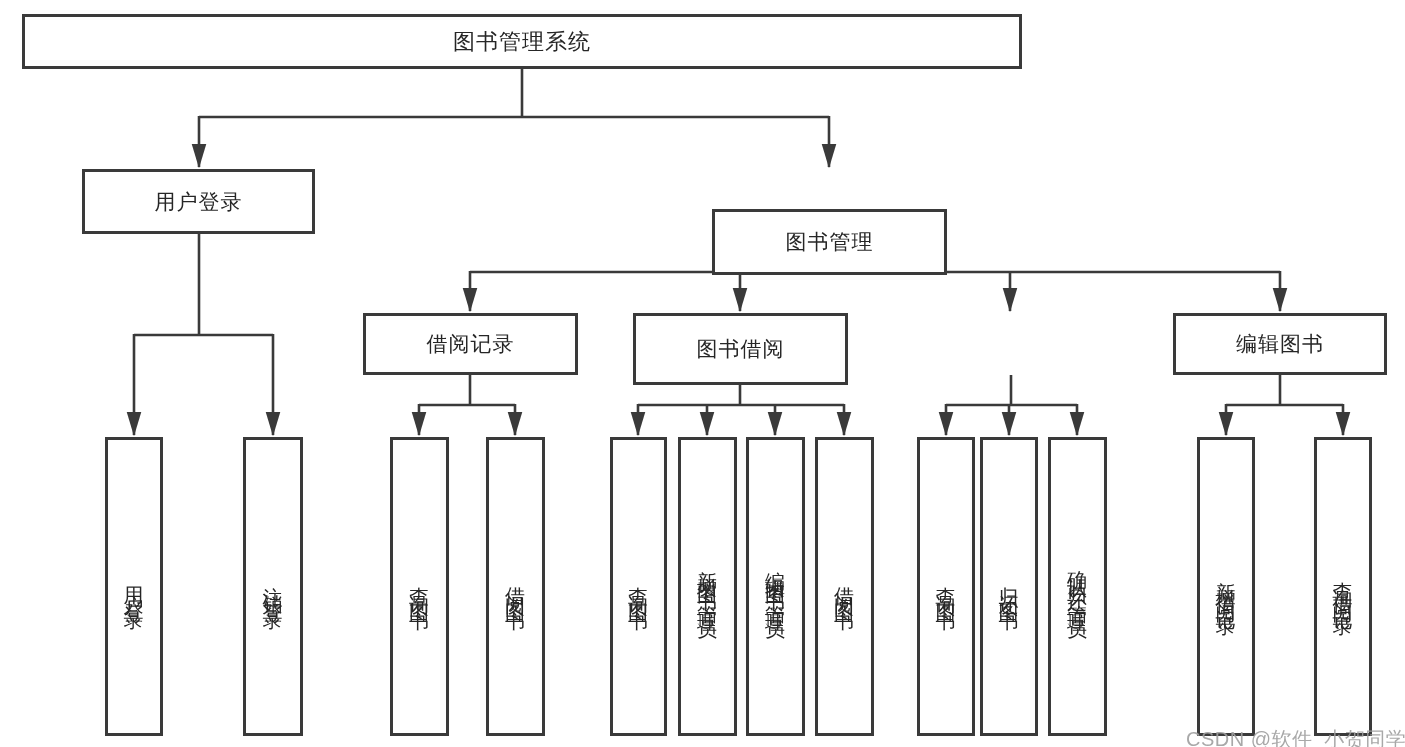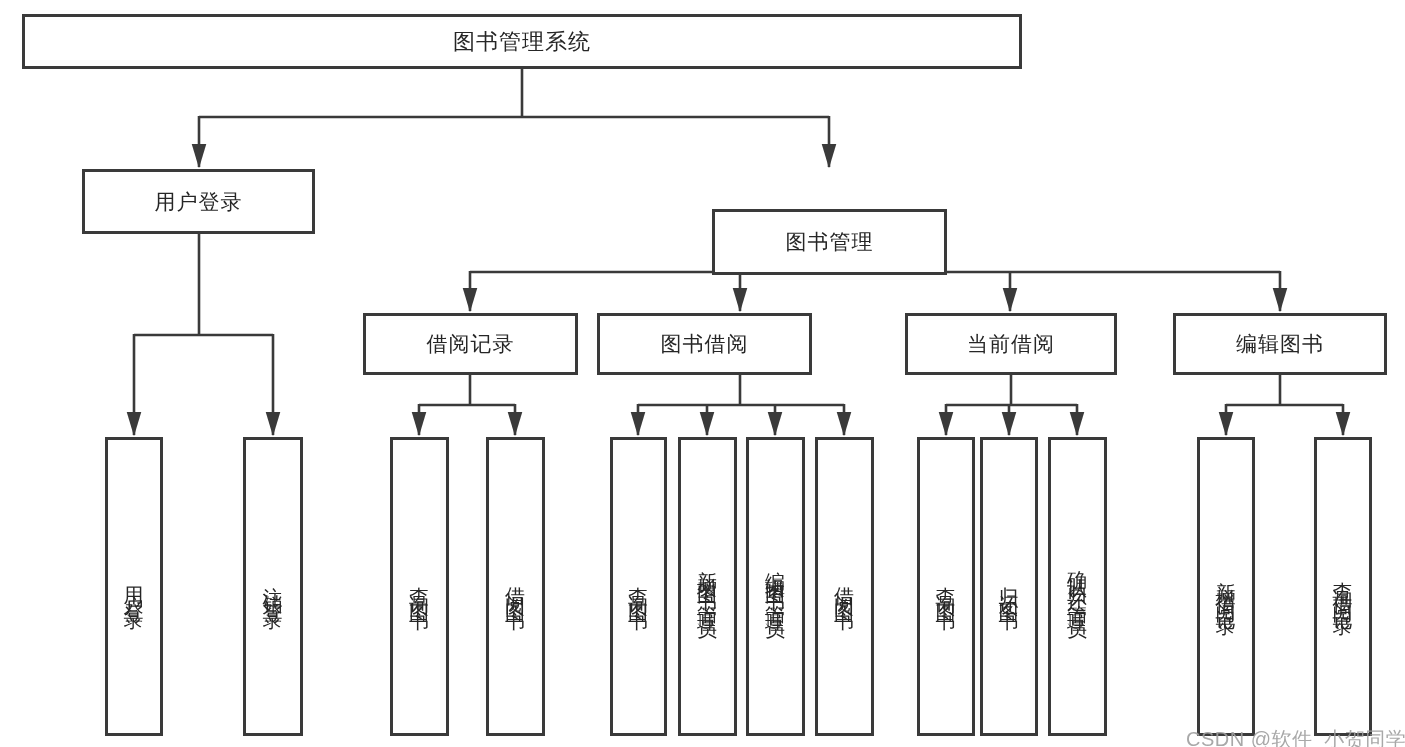--- a/index.html
+++ b/index.html
@@ -72,21 +72,21 @@
     opacity: 0.9;
     white-space: nowrap;
     letter-spacing: 0.5px;
   }
 
   
   #root-box      { left: 22px;   top: 14px;  width: 1000px; height: 55px; }
   #n-user-login  { left: 82px;   top: 169px; width: 233px;  height: 65px; }
   #n-book-mgmt   { left: 712px;  top: 169px; width: 235px;  height: 66px; margin-top: 40px; }
   #n-new-book    { left: 363px;  top: 313px; width: 215px;  height: 62px; }
-  #n-borrow      { left: 597px;  top: 313px; width: 215px;  height: 62px; }
+  #n-borrow      { left: 633px;  top: 313px; width: 215px;  height: 72px; }
   #n-current     { left: 905px;  top: 313px; width: 212px;  height: 62px; }
   #n-record      { left: 1173px; top: 313px; width: 214px;  height: 62px; }
 
   #leaf-a1 { left: 105px;  width: 58px; }
   #leaf-a2 { left: 243px;  width: 60px; }
   #leaf-b1 { left: 390px;  width: 59px; }
   #leaf-b2 { left: 486px;  width: 59px; }
   #leaf-c1 { left: 610px;  width: 57px; }
   #leaf-c2 { left: 678px;  width: 59px; }
   #leaf-c3 { left: 746px;  width: 59px; }
@@ -150,21 +150,20 @@
     <line x1="1343" y1="404" x2="1343" y2="435" marker-end="url(#arrow)"></line>
   </svg>
 
   <div class="node root-node" id="root-box">图书管理系统</div>
 
   <div class="node" id="n-user-login">用户登录</div>
   <div class="node" id="n-book-mgmt">图书管理</div>
 
   <div class="node" id="n-new-book">借阅记录</div>
   <div class="node" id="n-borrow">图书借阅</div>
-  <div class="node" id="n-current">当前借阅</div>
   <div class="node" id="n-record">编辑图书</div>
 
   <div class="leaf" id="leaf-a1">
     <span>用户登录</span>
   </div>
   <div class="leaf" id="leaf-a2">
     <span>注销登录</span>
   </div>
 
   <div class="leaf" id="leaf-b1">

